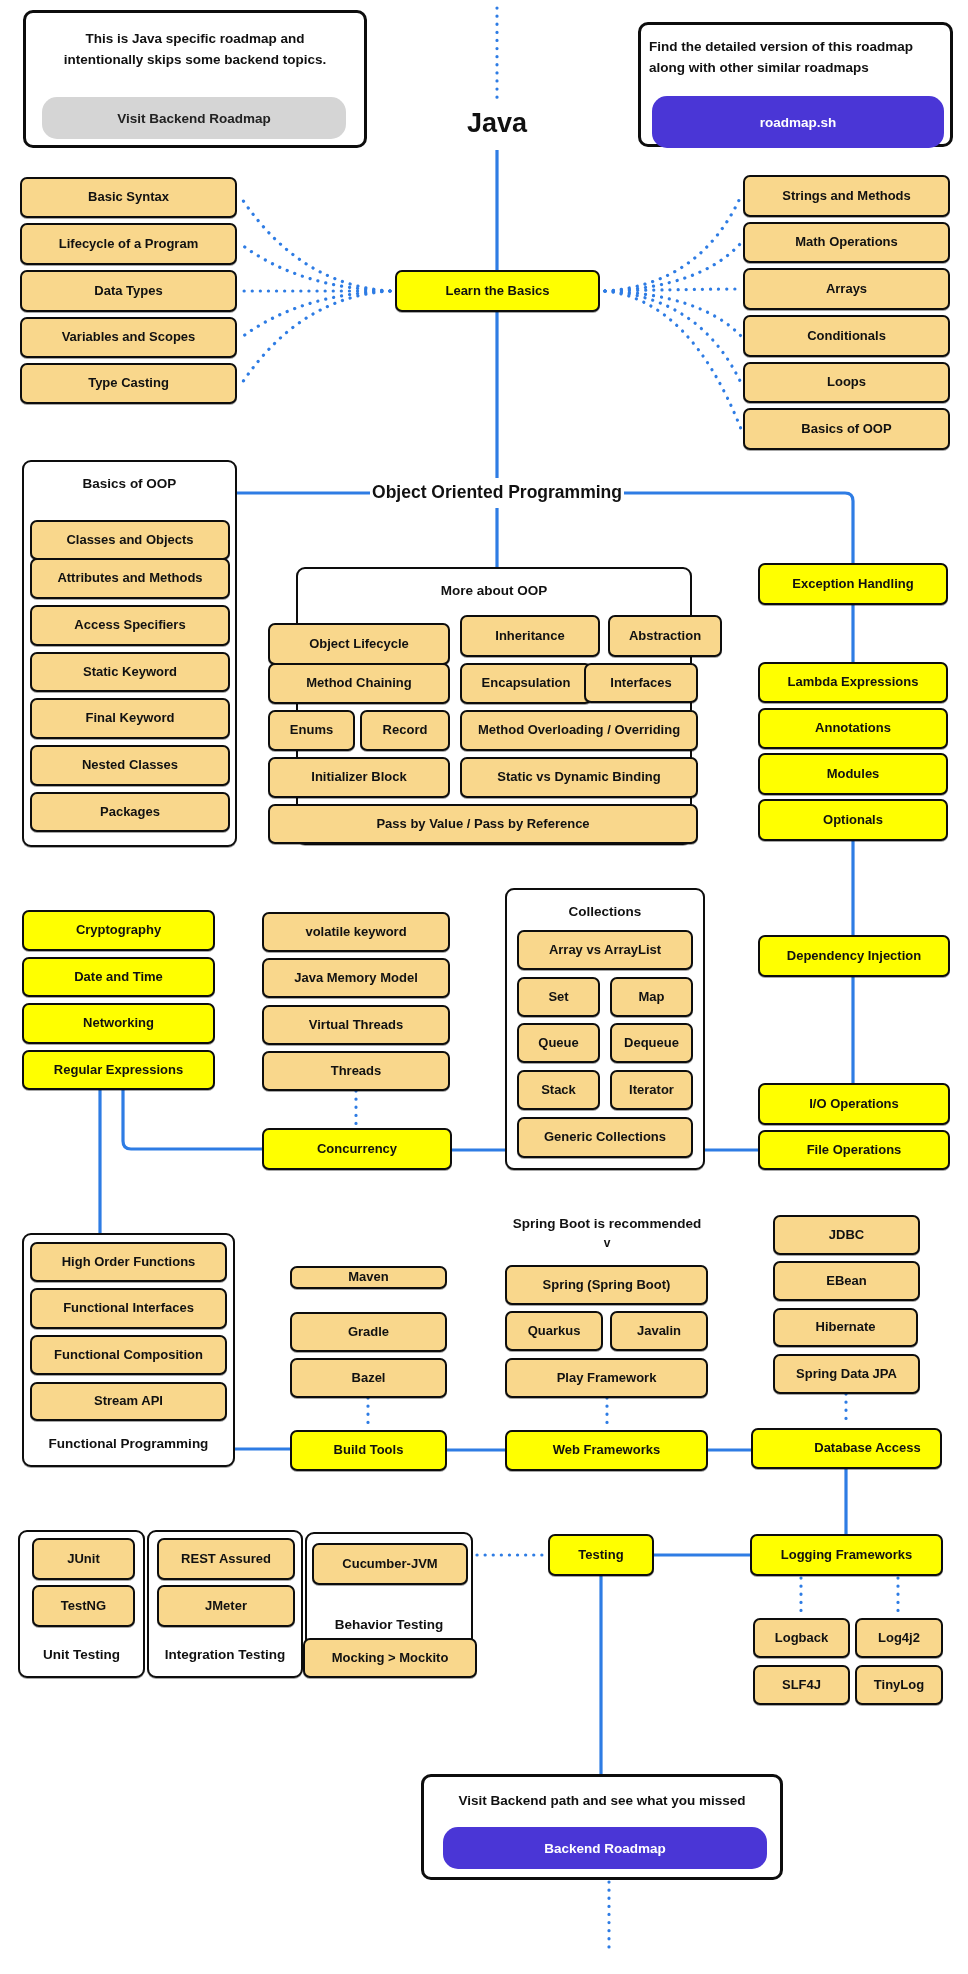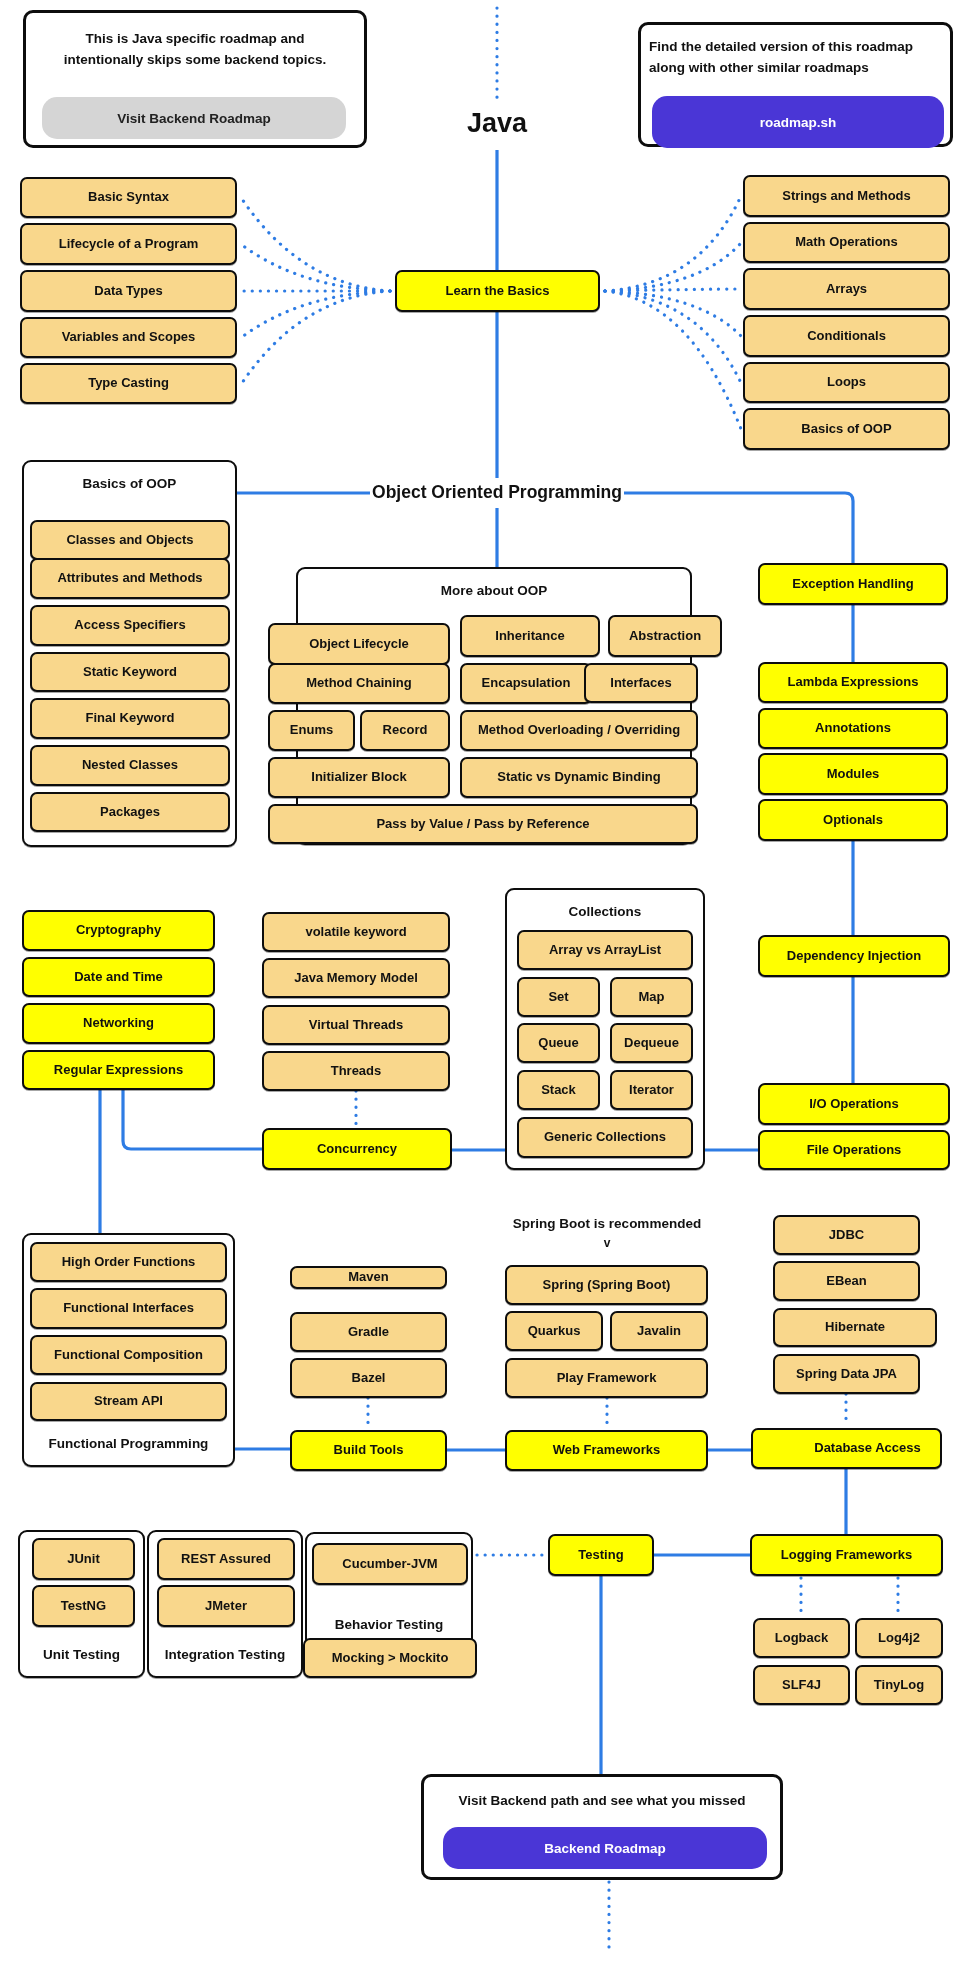--- a/index.html
+++ b/index.html
@@ -189,21 +189,21 @@
       <div class="node subtopic" style="left: 290px; top: 1312px; width: 157px; height: 40px;">Gradle</div>
       <div class="node subtopic" style="left: 290px; top: 1358px; width: 157px; height: 40px;">Bazel</div>
       <div class="node topic" style="left: 290px; top: 1430px; width: 157px; height: 41px;">Build Tools</div>
       <div class="node subtopic" style="left: 505px; top: 1265px; width: 203px; height: 40px;">Spring (Spring Boot)</div>
       <div class="node subtopic" style="left: 505px; top: 1311px; width: 98px; height: 40px;">Quarkus</div>
       <div class="node subtopic" style="left: 610px; top: 1311px; width: 98px; height: 40px;">Javalin</div>
       <div class="node subtopic" style="left: 505px; top: 1358px; width: 203px; height: 40px;">Play Framework</div>
       <div class="node topic" style="left: 505px; top: 1430px; width: 203px; height: 41px;">Web Frameworks</div>
       <div class="node subtopic" style="left: 773px; top: 1215px; width: 147px; height: 40px;">JDBC</div>
       <div class="node subtopic" style="left: 773px; top: 1261px; width: 147px; height: 40px;">EBean</div>
-      <div class="node subtopic" style="left: 773px; top: 1308px; width: 164px; height: 39px;">Hibernate</div>
+      <div class="node subtopic" style="left: 773px; top: 1308px; width: 145px; height: 39px;">Hibernate</div>
       <div class="node subtopic" style="left: 773px; top: 1354px; width: 147px; height: 40px;">Spring Data JPA</div>
       <div class="node topic" style="left: 751px; top: 1428px; width: 191px; height: 41px; padding-left: 48px;">Database Access</div>
       <div class="group" style="left: 18px; top: 1530px; width: 127px; height: 148px;">
         <div class="group-label bottom">Unit Testing</div>
       </div>
       <div class="node subtopic" style="left: 32px; top: 1538px; width: 103px; height: 42px;">JUnit</div>
       <div class="node subtopic" style="left: 32px; top: 1585px; width: 103px; height: 42px;">TestNG</div>
       <div class="group" style="left: 147px; top: 1530px; width: 156px; height: 148px;">
         <div class="group-label bottom">Integration Testing</div>
       </div>

